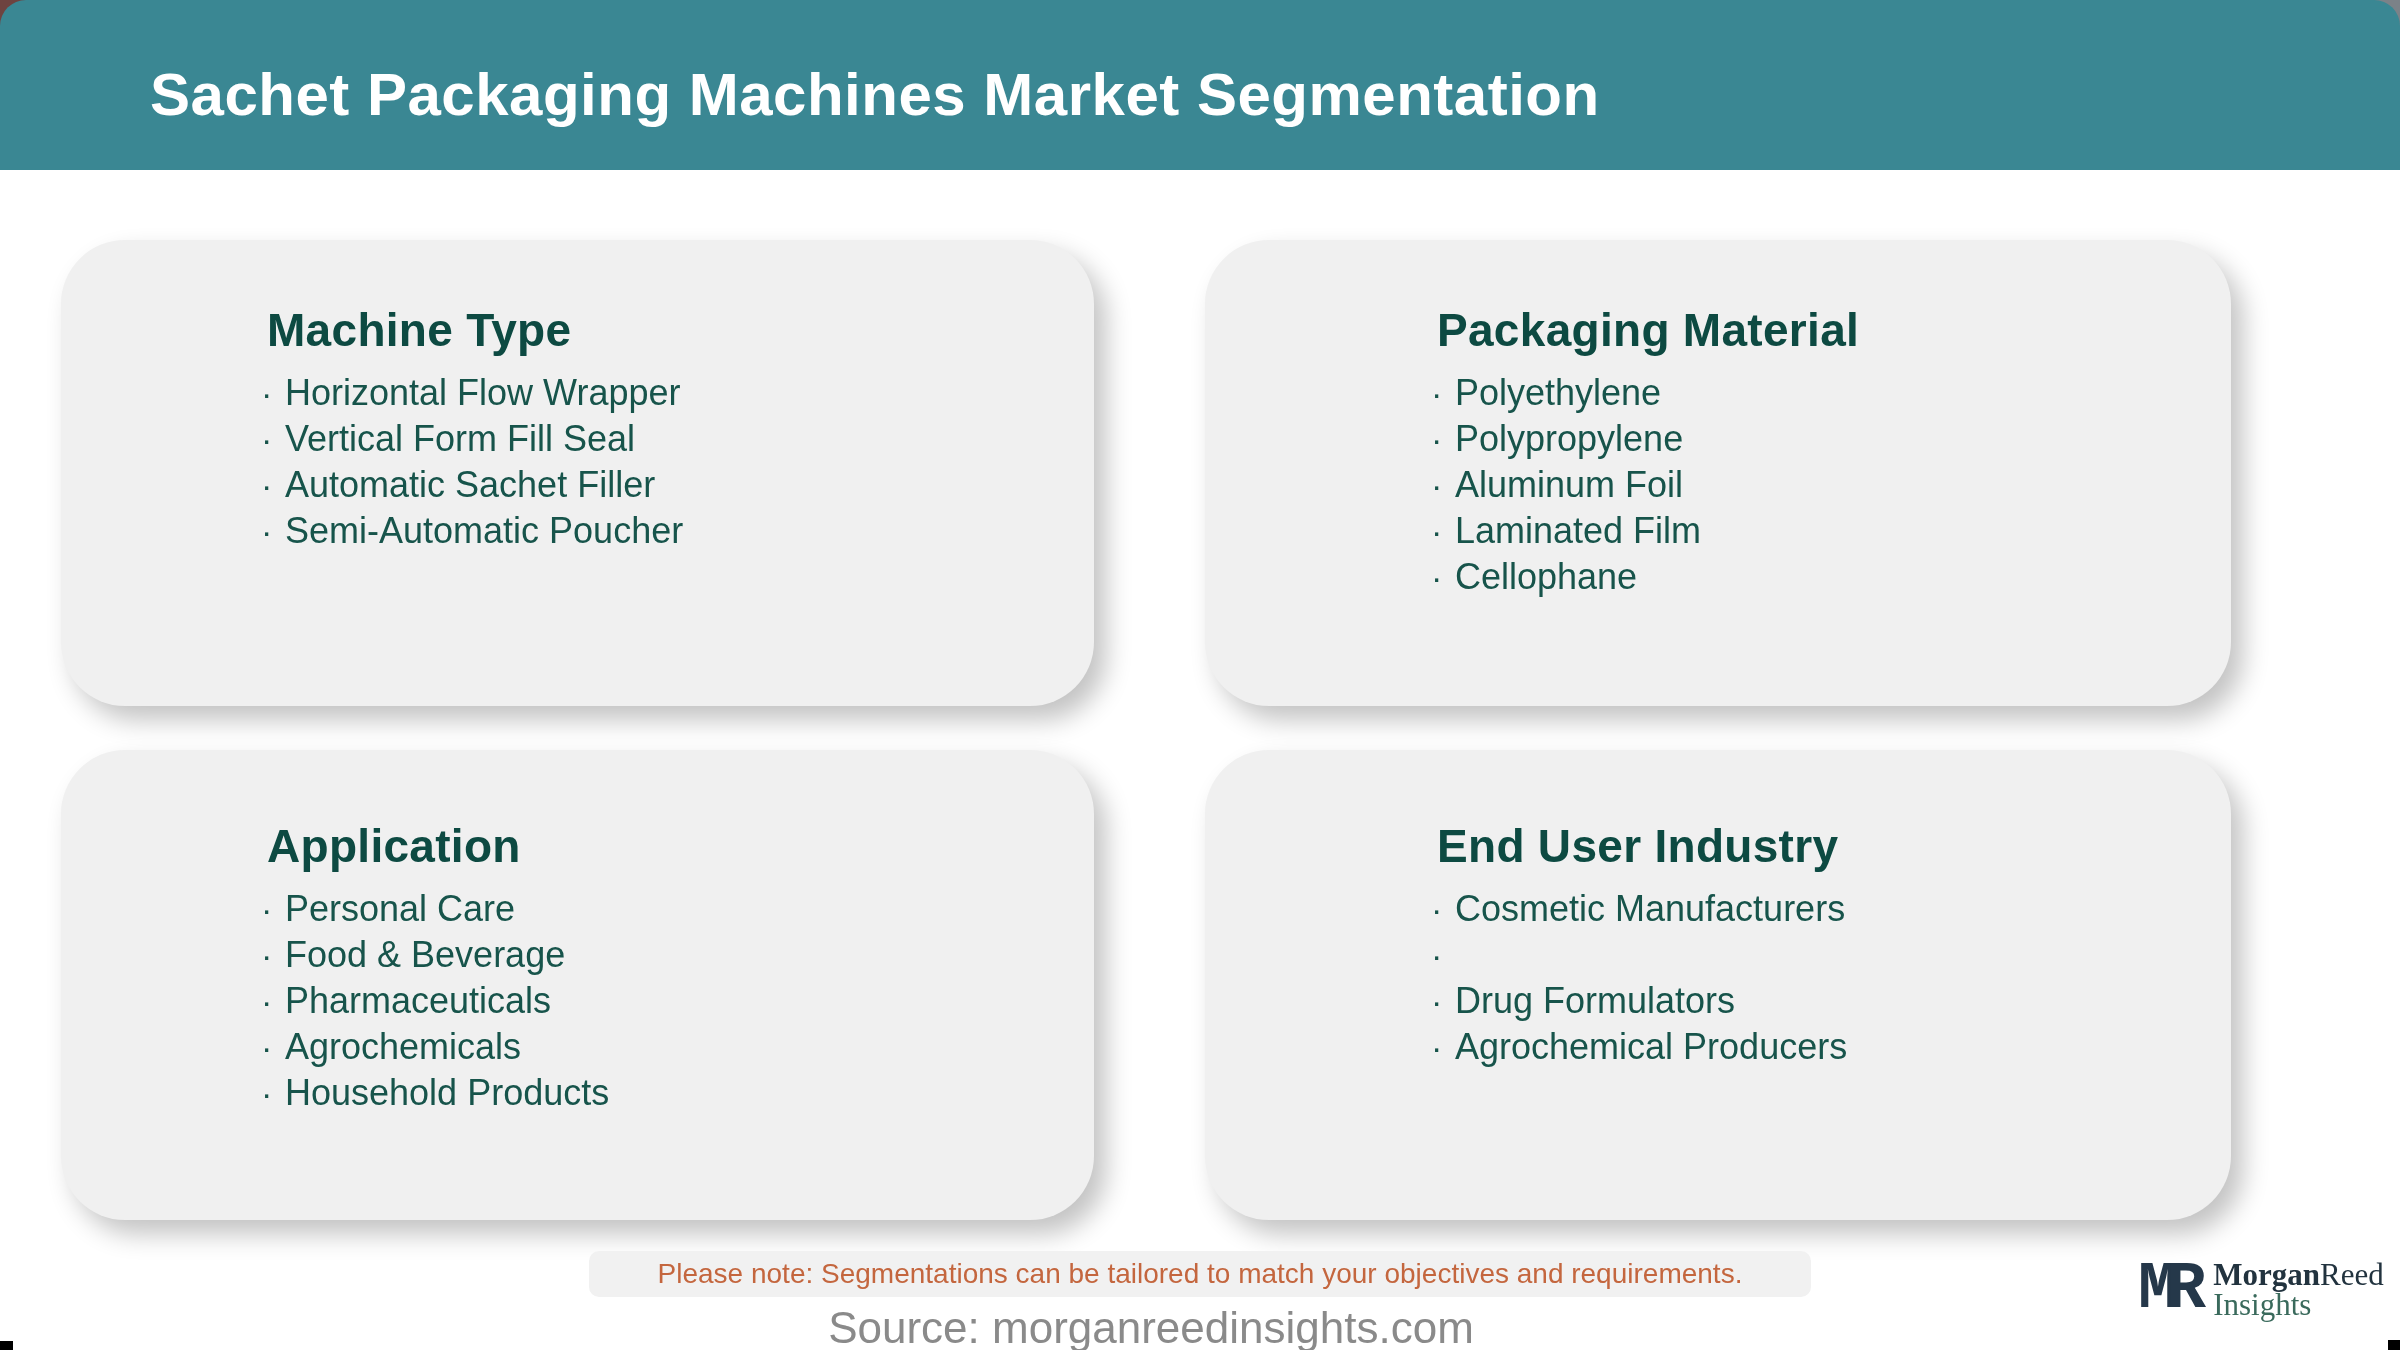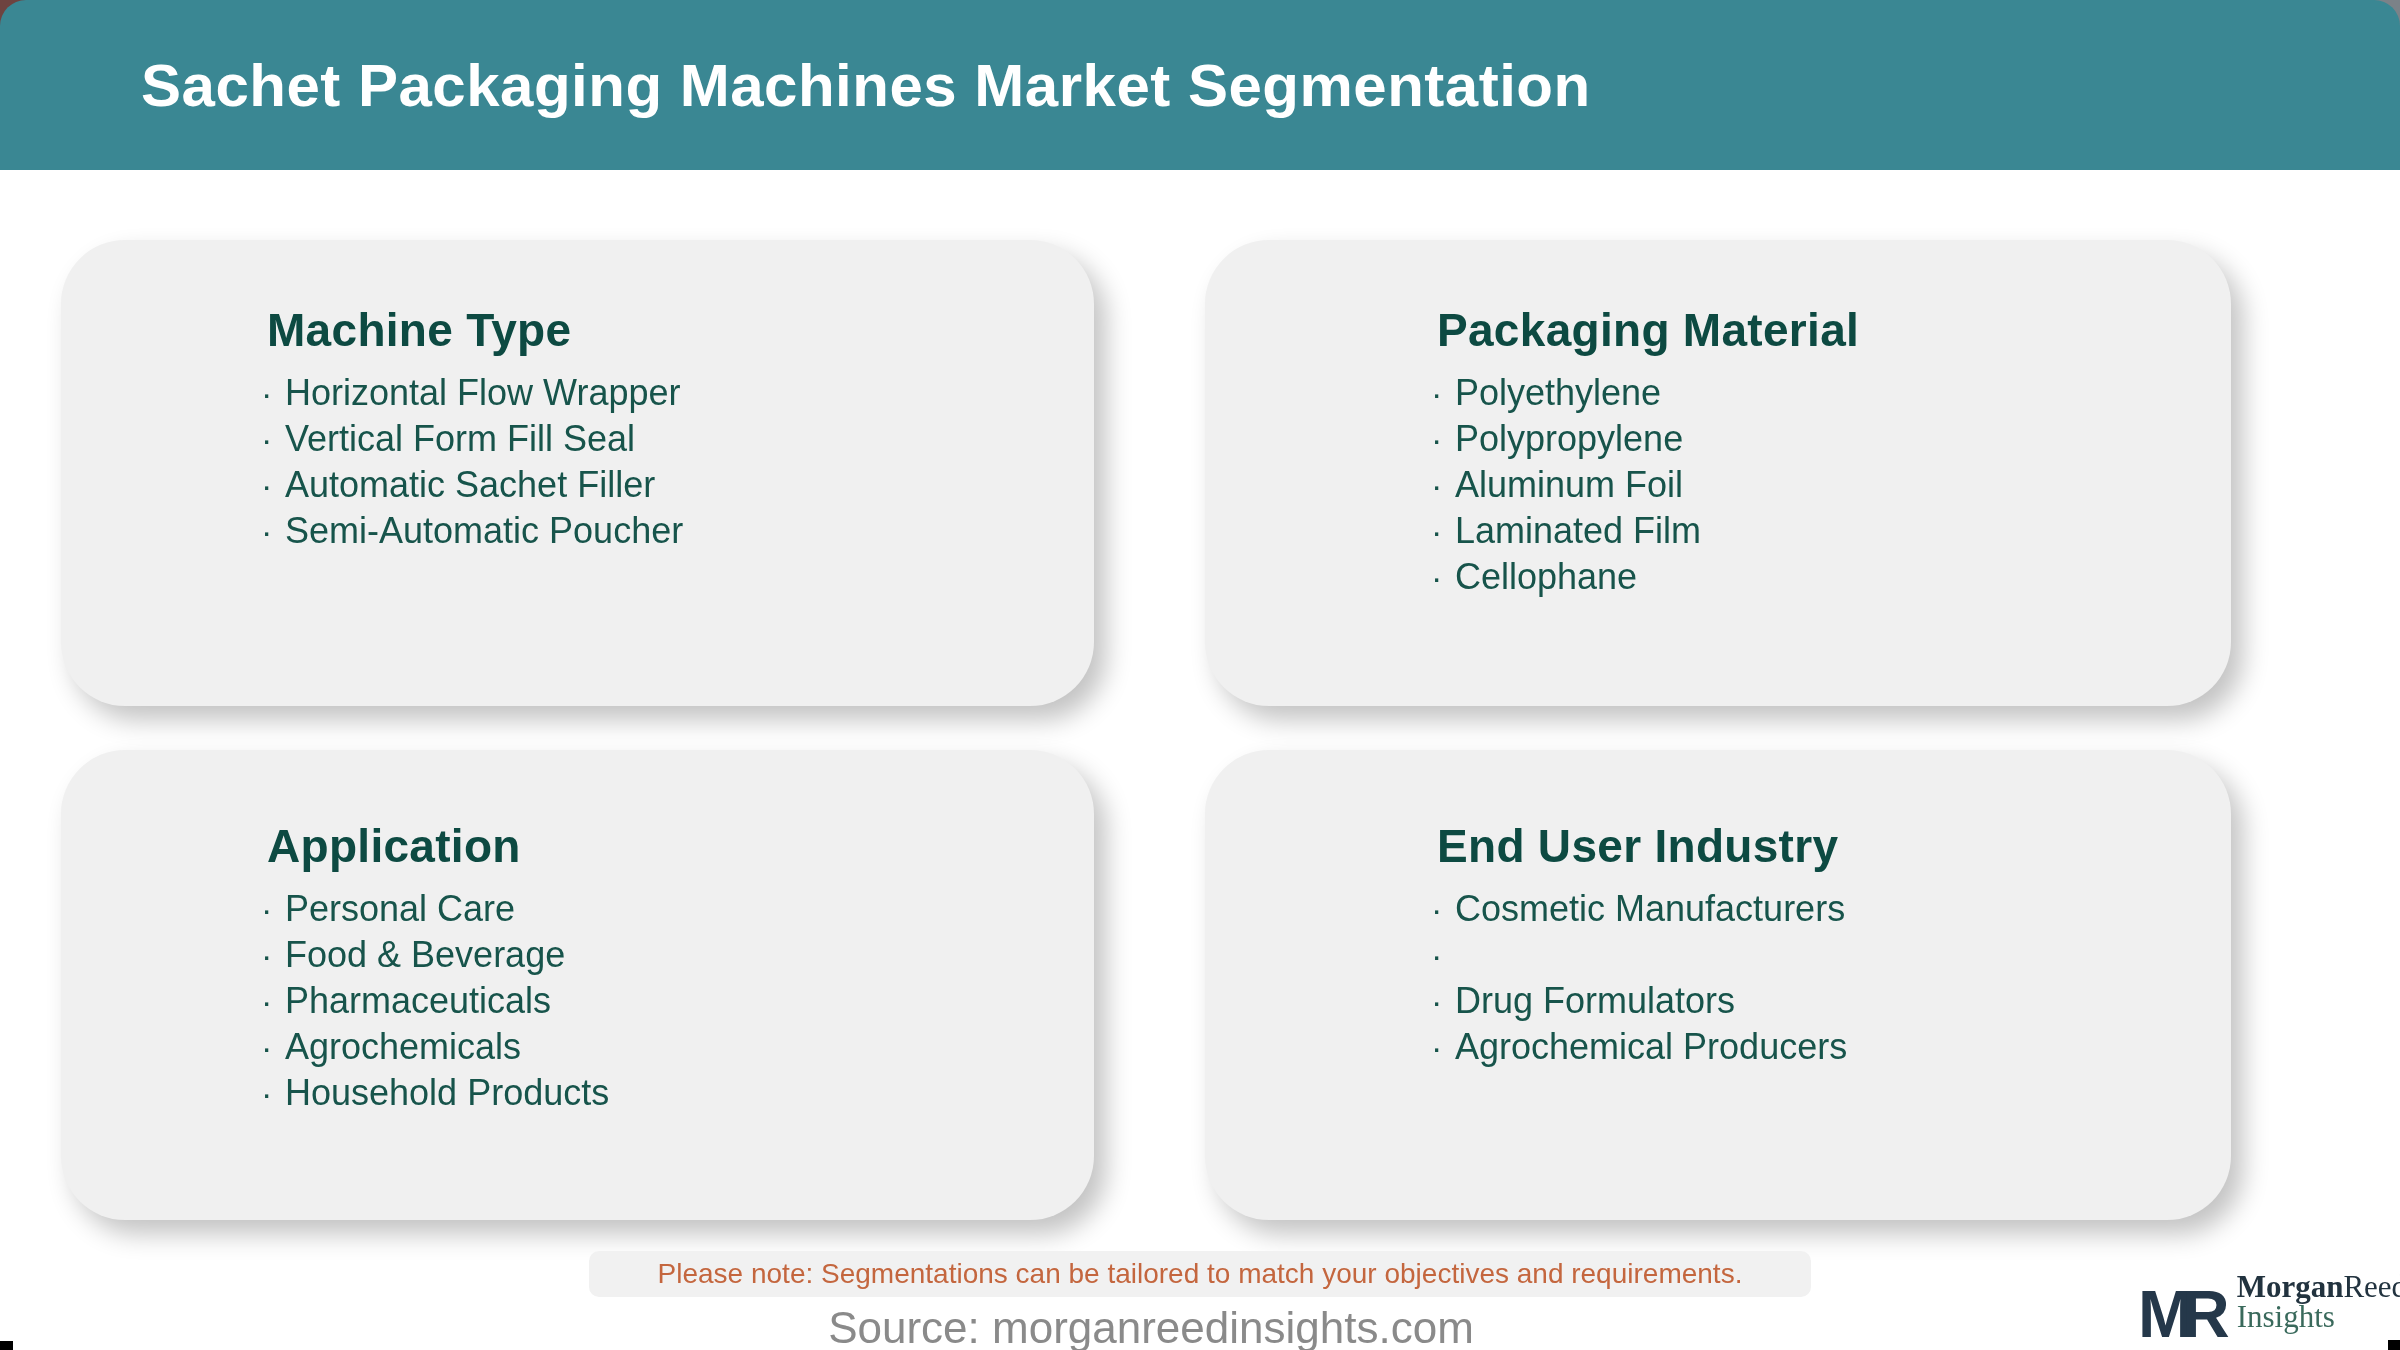--- a/index.html
+++ b/index.html
@@ -10,21 +10,21 @@
   
   .corner{position:absolute;top:0;width:44px;height:44px;z-index:0;}
   .corner-left{left:0;background:#6e4340;}
   .corner-right{right:0;background:#7b8288;}
 
   .banner{
     position:absolute;left:0;top:0;width:2400px;height:170px;
     background:#3A8793;border-radius:26px 26px 0 0;z-index:1;
   }
   .banner h1{
-    position:absolute;left:133px;top:42px;margin:8px;
+    position:absolute;left:133px;top:42px;margin:17px;
     font-size:60px;font-weight:700;color:#ffffff;letter-spacing:0.5px;line-height:72px;
     white-space:nowrap;
   }
 
   .card{
     position:absolute;background:#F0F0F0;border-radius:64px;
     box-shadow:12px 14px 26px rgba(0,0,0,0.24);
     box-sizing:border-box;z-index:1;
   }
   .card-1{left:61px;top:240px;width:1033px;height:466px;padding:58px 40px 0 200px;}
@@ -48,24 +48,23 @@
     display:flex;align-items:center;justify-content:center;
     font-size:28px;color:#C4663E;white-space:nowrap;
   }
   .source{
     position:absolute;left:0;top:1303px;width:2302px;text-align:center;
     font-size:44px;color:#8A8A8A;z-index:1;white-space:nowrap;
   }
 
   .logo{position:absolute;left:2138px;top:1260px;display:flex;align-items:center;z-index:1;}
   .monogram{
-    font-family:Liberation Sans, sans-serif;
+    font-family:Liberation Mono, monospace;
     font-size:66px;font-weight:800;color:#25384A;letter-spacing:-11px;line-height:60px;
     padding-right:18px;
-    margin-top:24px;
   }
   .logo-text{font-family:"Liberation Serif", serif;line-height:30px;}
   .logo-line1{font-size:31px;color:#22333F;}
   .logo-line1 .bold{font-weight:700;}
   .logo-line2{font-size:31px;color:#3A6A5C;}
 
   .artifact{position:absolute;background:#000;z-index:2;}
   .artifact-bl{left:0;top:1341px;width:13px;height:9px;}
   .artifact-br{left:2388px;top:1340px;width:12px;height:10px;}
 </style>

